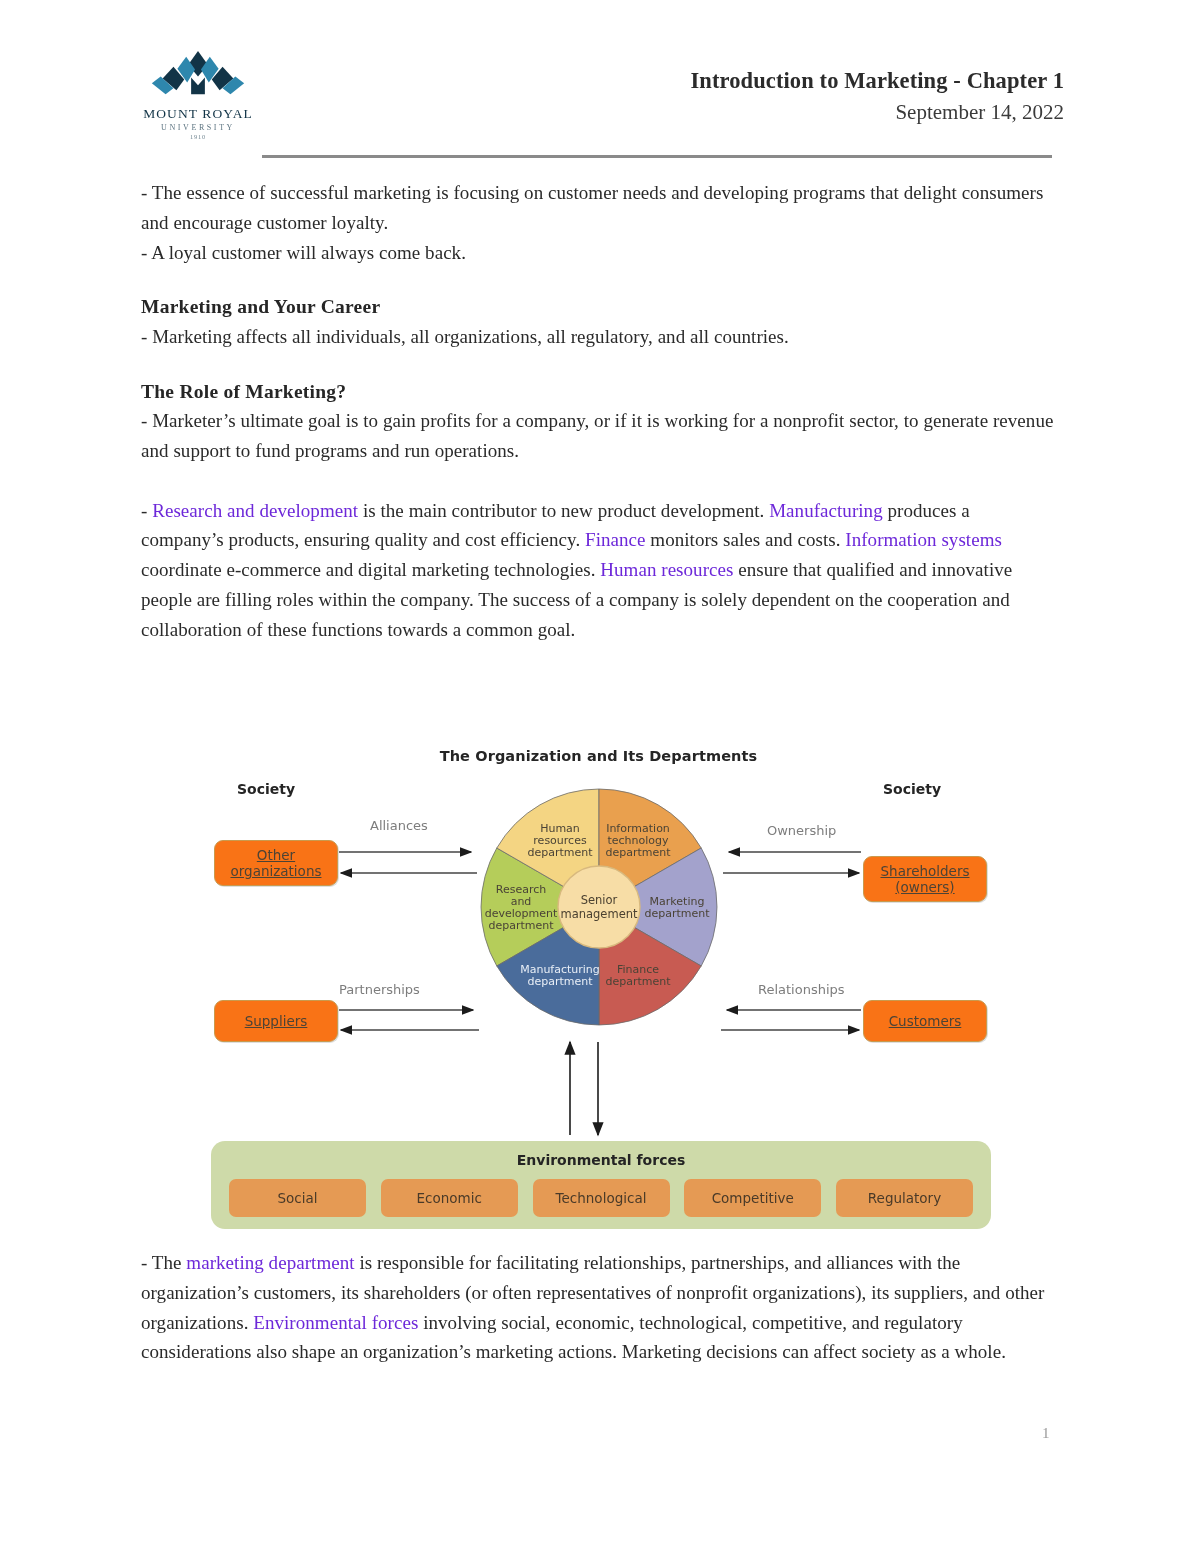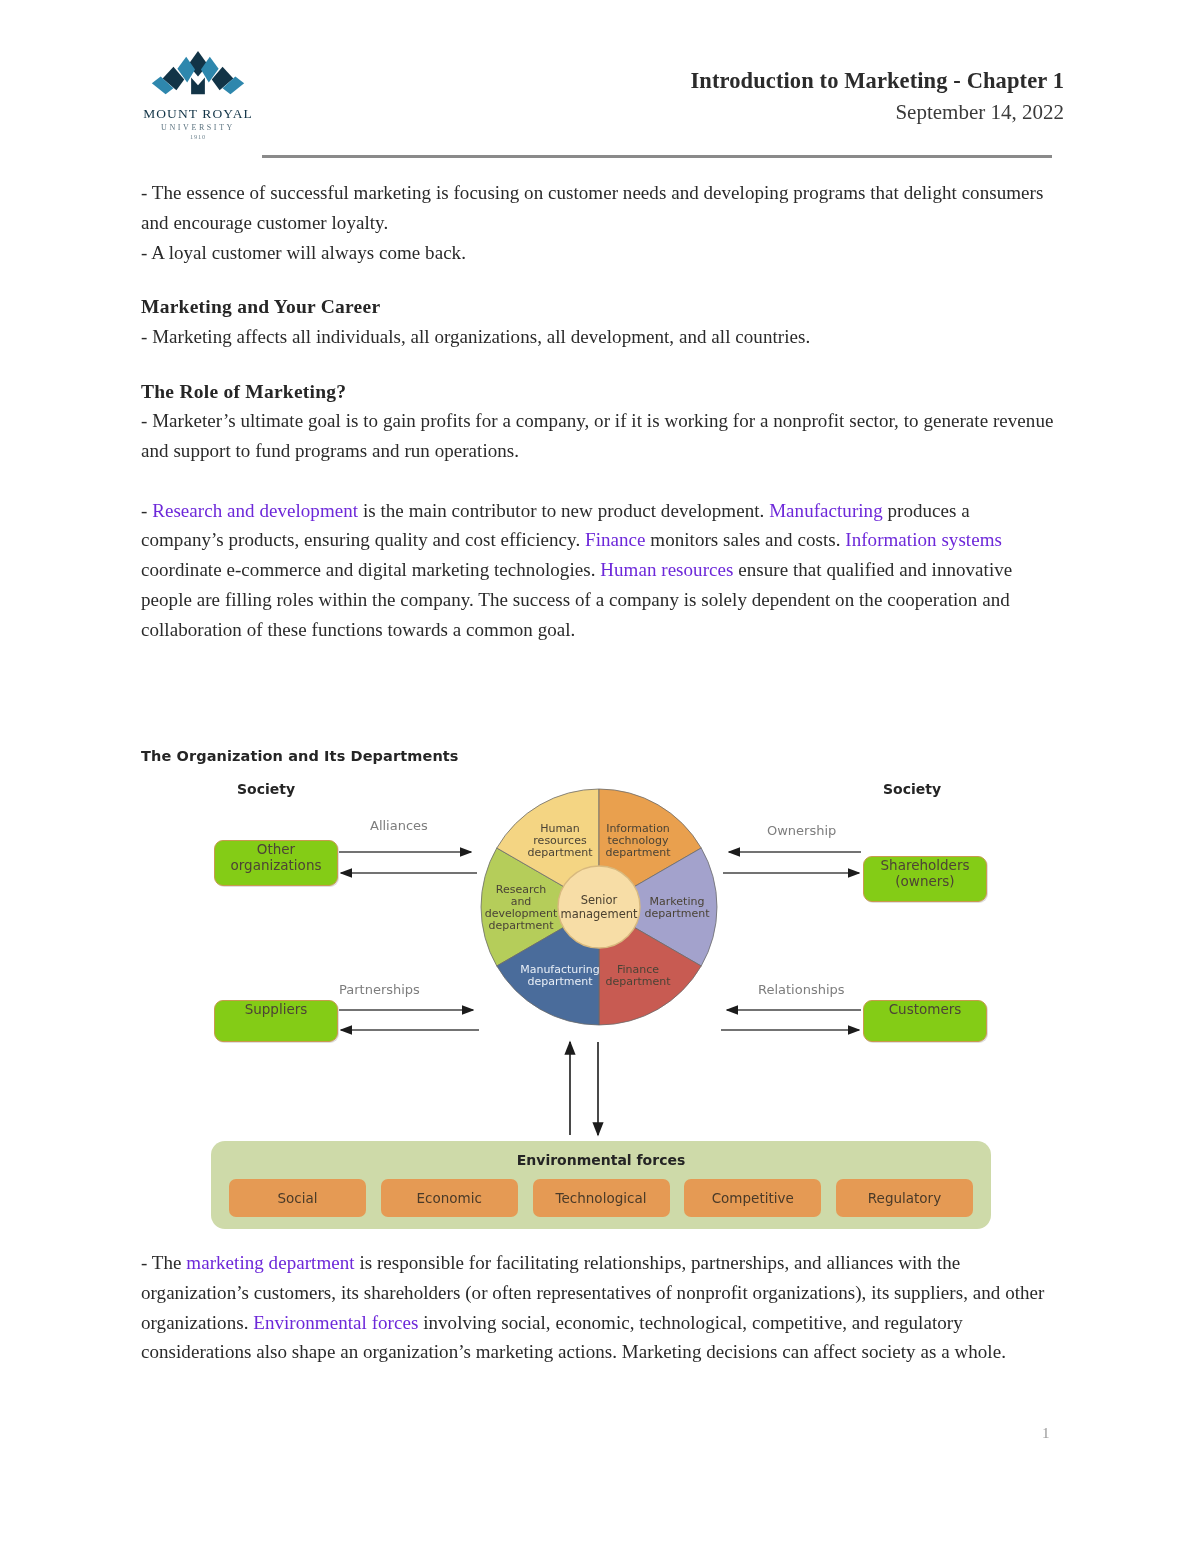--- a/index.html
+++ b/index.html
@@ -49,21 +49,21 @@
   p.txt {
     font-size: 19px; color: #2a2a2a; line-height: 1.57; letter-spacing: .05px;
   }
   .gap-md { height: 26px; }
   .gap-lg { height: 30px; }
   .kw { color: #6d28d9; }
 
   
   .figure { position: absolute; left: 141px; top: 742px; width: 915px; height: 490px; }
   .fig-title {
-    position: absolute; left: 0; right: 0; top: 6px; text-align: left;
+    position: absolute; left: 0; right: 0; top: 6px; text-align: center;
     font-family: "DejaVu Sans", sans-serif; font-size: 14.5px; font-weight: bold;
     color: #252525; letter-spacing: .1px;
   }
   .society-l {
     position: absolute; left: 96px; top: 39px;
     font-family: "DejaVu Sans", sans-serif; font-size: 14px; font-weight: bold; color: #252525;
   }
   .society-r {
     position: absolute; left: 742px; top: 39px;
     font-family: "DejaVu Sans", sans-serif; font-size: 14px; font-weight: bold; color: #252525;
@@ -72,24 +72,24 @@
   .arrow-lab {
     position: absolute; font-family: "DejaVu Sans", sans-serif;
     font-size: 13px; color: #7d7d7d; white-space: nowrap;
   }
   .lab-alliances    { left: 209px; top: 76px; margin-left: 20px; }
   .lab-ownership    { left: 626px; top: 81px; }
   .lab-partnerships { left: 198px; top: 240px; }
   .lab-relationships{ left: 617px; top: 240px; }
 
   .ext-box {
-    position: absolute; background: #84cc16; border: 1.3px solid #c99a4e;
+    position: absolute; background: #f97316; border: 1.3px solid #c99a4e;
     border-radius: 9px; font-family: "DejaVu Sans", sans-serif; font-size: 13.5px;
-    color: #4d4335; text-align: center; display: flex; align-items: flex-start;
-    justify-content: center; line-height: 1.2; box-shadow: 1px 1px 0 rgba(0,0,0,.13);
+    color: #4d4335; text-align: center; display: flex; align-items: center;
+    justify-content: center; line-height: 1.2; box-shadow: 1px 1px 0 rgba(0,0,0,.13); text-decoration: underline;
   }
   .box-other  { left: 73px;  top: 98px;  width: 124px; height: 46px; }
   .box-share  { left: 722px; top: 114px;  width: 124px; height: 46px; }
   .box-supp   { left: 73px;  top: 258px; width: 124px; height: 42px; }
   .box-cust   { left: 722px; top: 258px; width: 124px; height: 42px; }
 
   .pie-wrap { position: absolute; left: 338px; top: 45px; width: 240px; height: 240px; }
 
   .env-bar {
     position: absolute; left: 70px; top: 399px; width: 780px; height: 88px;
@@ -145,21 +145,21 @@
   </div>
 
   <div class="body-col">
 
     <p class="txt">- The essence of successful marketing is focusing on customer needs and developing programs that delight consumers and encourage customer loyalty.</p>
     <p class="txt">- A loyal customer will always come back.</p>
 
     <div class="gap-md"></div>
 
     <h2 class="sec">Marketing and Your Career</h2>
-    <p class="txt">- Marketing affects all individuals, all organizations, all development, and all countries.</p>
+    <p class="txt">- Marketing affects all individuals, all organizations, all regulatory, and all countries.</p>
 
     <div class="gap-md"></div>
 
     <h2 class="sec">The Role of Marketing?</h2>
     <p class="txt">- Marketer’s ultimate goal is to gain profits for a company, or if it is working for a nonprofit sector, to generate revenue and support to fund programs and run operations.</p>
 
     <div class="gap-lg"></div>
 
     <p class="txt"><span>- </span><span class="kw">Research and development</span><span> is the main contributor to new product development. </span><span class="kw">Manufacturing</span><span> produces a company’s products, ensuring quality and cost efficiency. </span><span class="kw">Finance</span><span> monitors sales and costs. </span><span class="kw">Information systems</span><span> coordinate e-commerce and digital marketing technologies. </span><span class="kw">Human resources</span><span> ensure that qualified and innovative people are filling roles within the company. The success of a company is solely dependent on the cooperation and collaboration of these functions towards a common goal.</span></p>
   </div>

